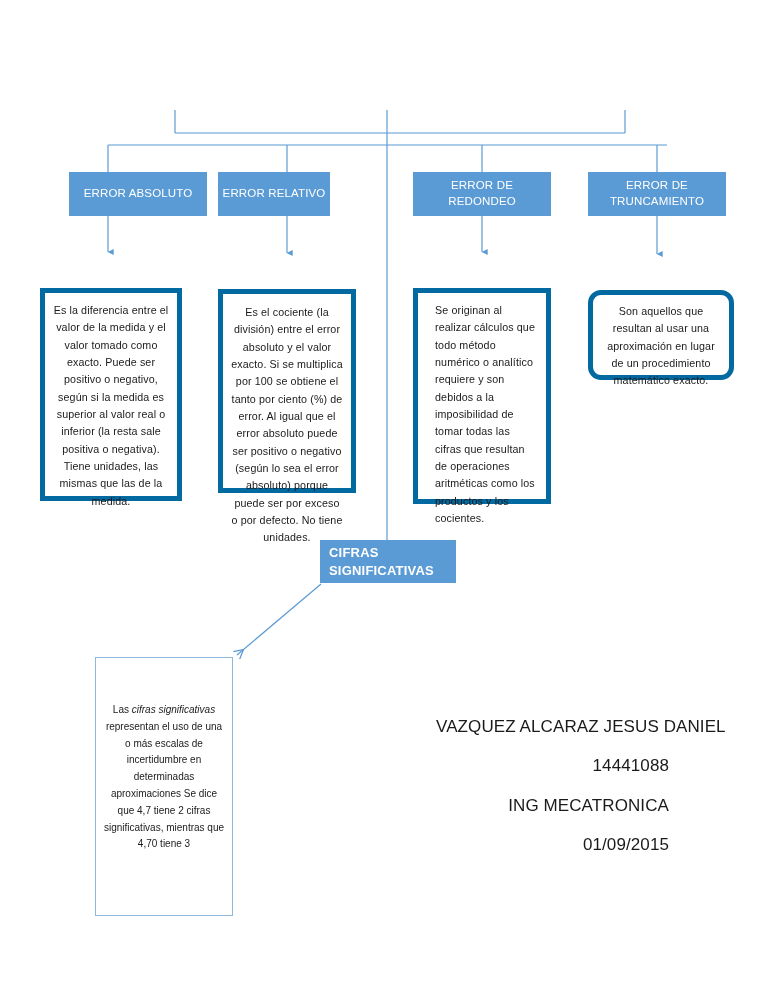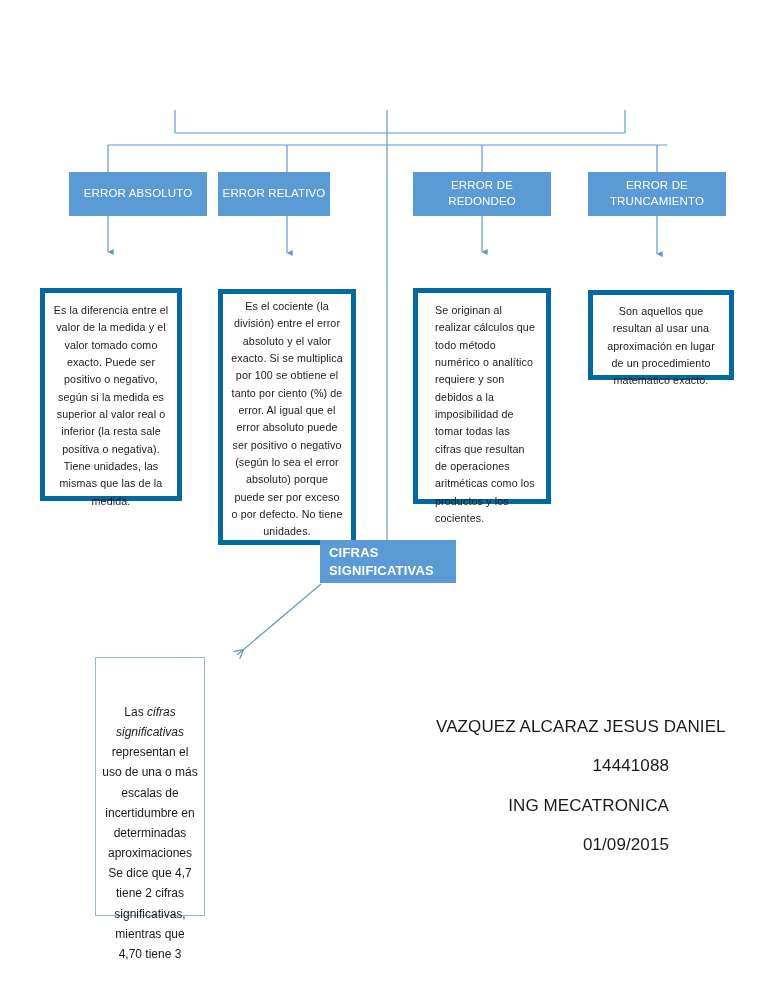--- a/index.html
+++ b/index.html
@@ -88,34 +88,34 @@
     border: 5px solid #0369a1;
     box-sizing: border-box;
     color: #1a1a1a;
     font-size: 10.7px;
     line-height: 1.62;
     letter-spacing: 0.12px;
     padding: 8px 7px 6px 7px;
     margin-top: 40px;
   }
   .tbox-1 { left: 40px;  top: 248px; width: 142px; height: 213px; text-align: center; padding-top: 9px; }
-  .tbox-2 { left: 218px; top: 249px; width: 138px; height: 256px; text-align: center; padding-top: 4px; }
+  .tbox-2 { left: 218px; top: 249px; width: 138px; height: 204px; text-align: center; padding-top: 10px; }
   .tbox-3 { left: 413px; top: 248px; width: 138px; height: 216px; text-align: left; padding-left: 17px; padding-top: 9px; }
-  .tbox-4 { left: 588px; top: 250px; width: 146px; height: 90px; text-align: center; padding-top: 8px; }
+  .tbox-4 { left: 588px; top: 250px; width: 146px; height: 90px; text-align: center; padding-top: 8px; border-radius: 13px; }
   .tbox-bottom {
     position: absolute;
     left: 95px;
     top: 657px;
-    width: 110px;
+    width: 138px;
     height: 259px;
     background: #ffffff;
     border: 1px solid #8FB8DE;
     box-sizing: border-box;
     color: #1a1a1a;
-    font-size: 12px;
+    font-size: 10px;
     line-height: 1.68;
     text-align: center;
     padding: 44px 6px 6px 6px;
   }
   .tbox-bottom em { font-style: italic; }
 
   
   .cifras-box {
     position: absolute;
     left: 320px;

